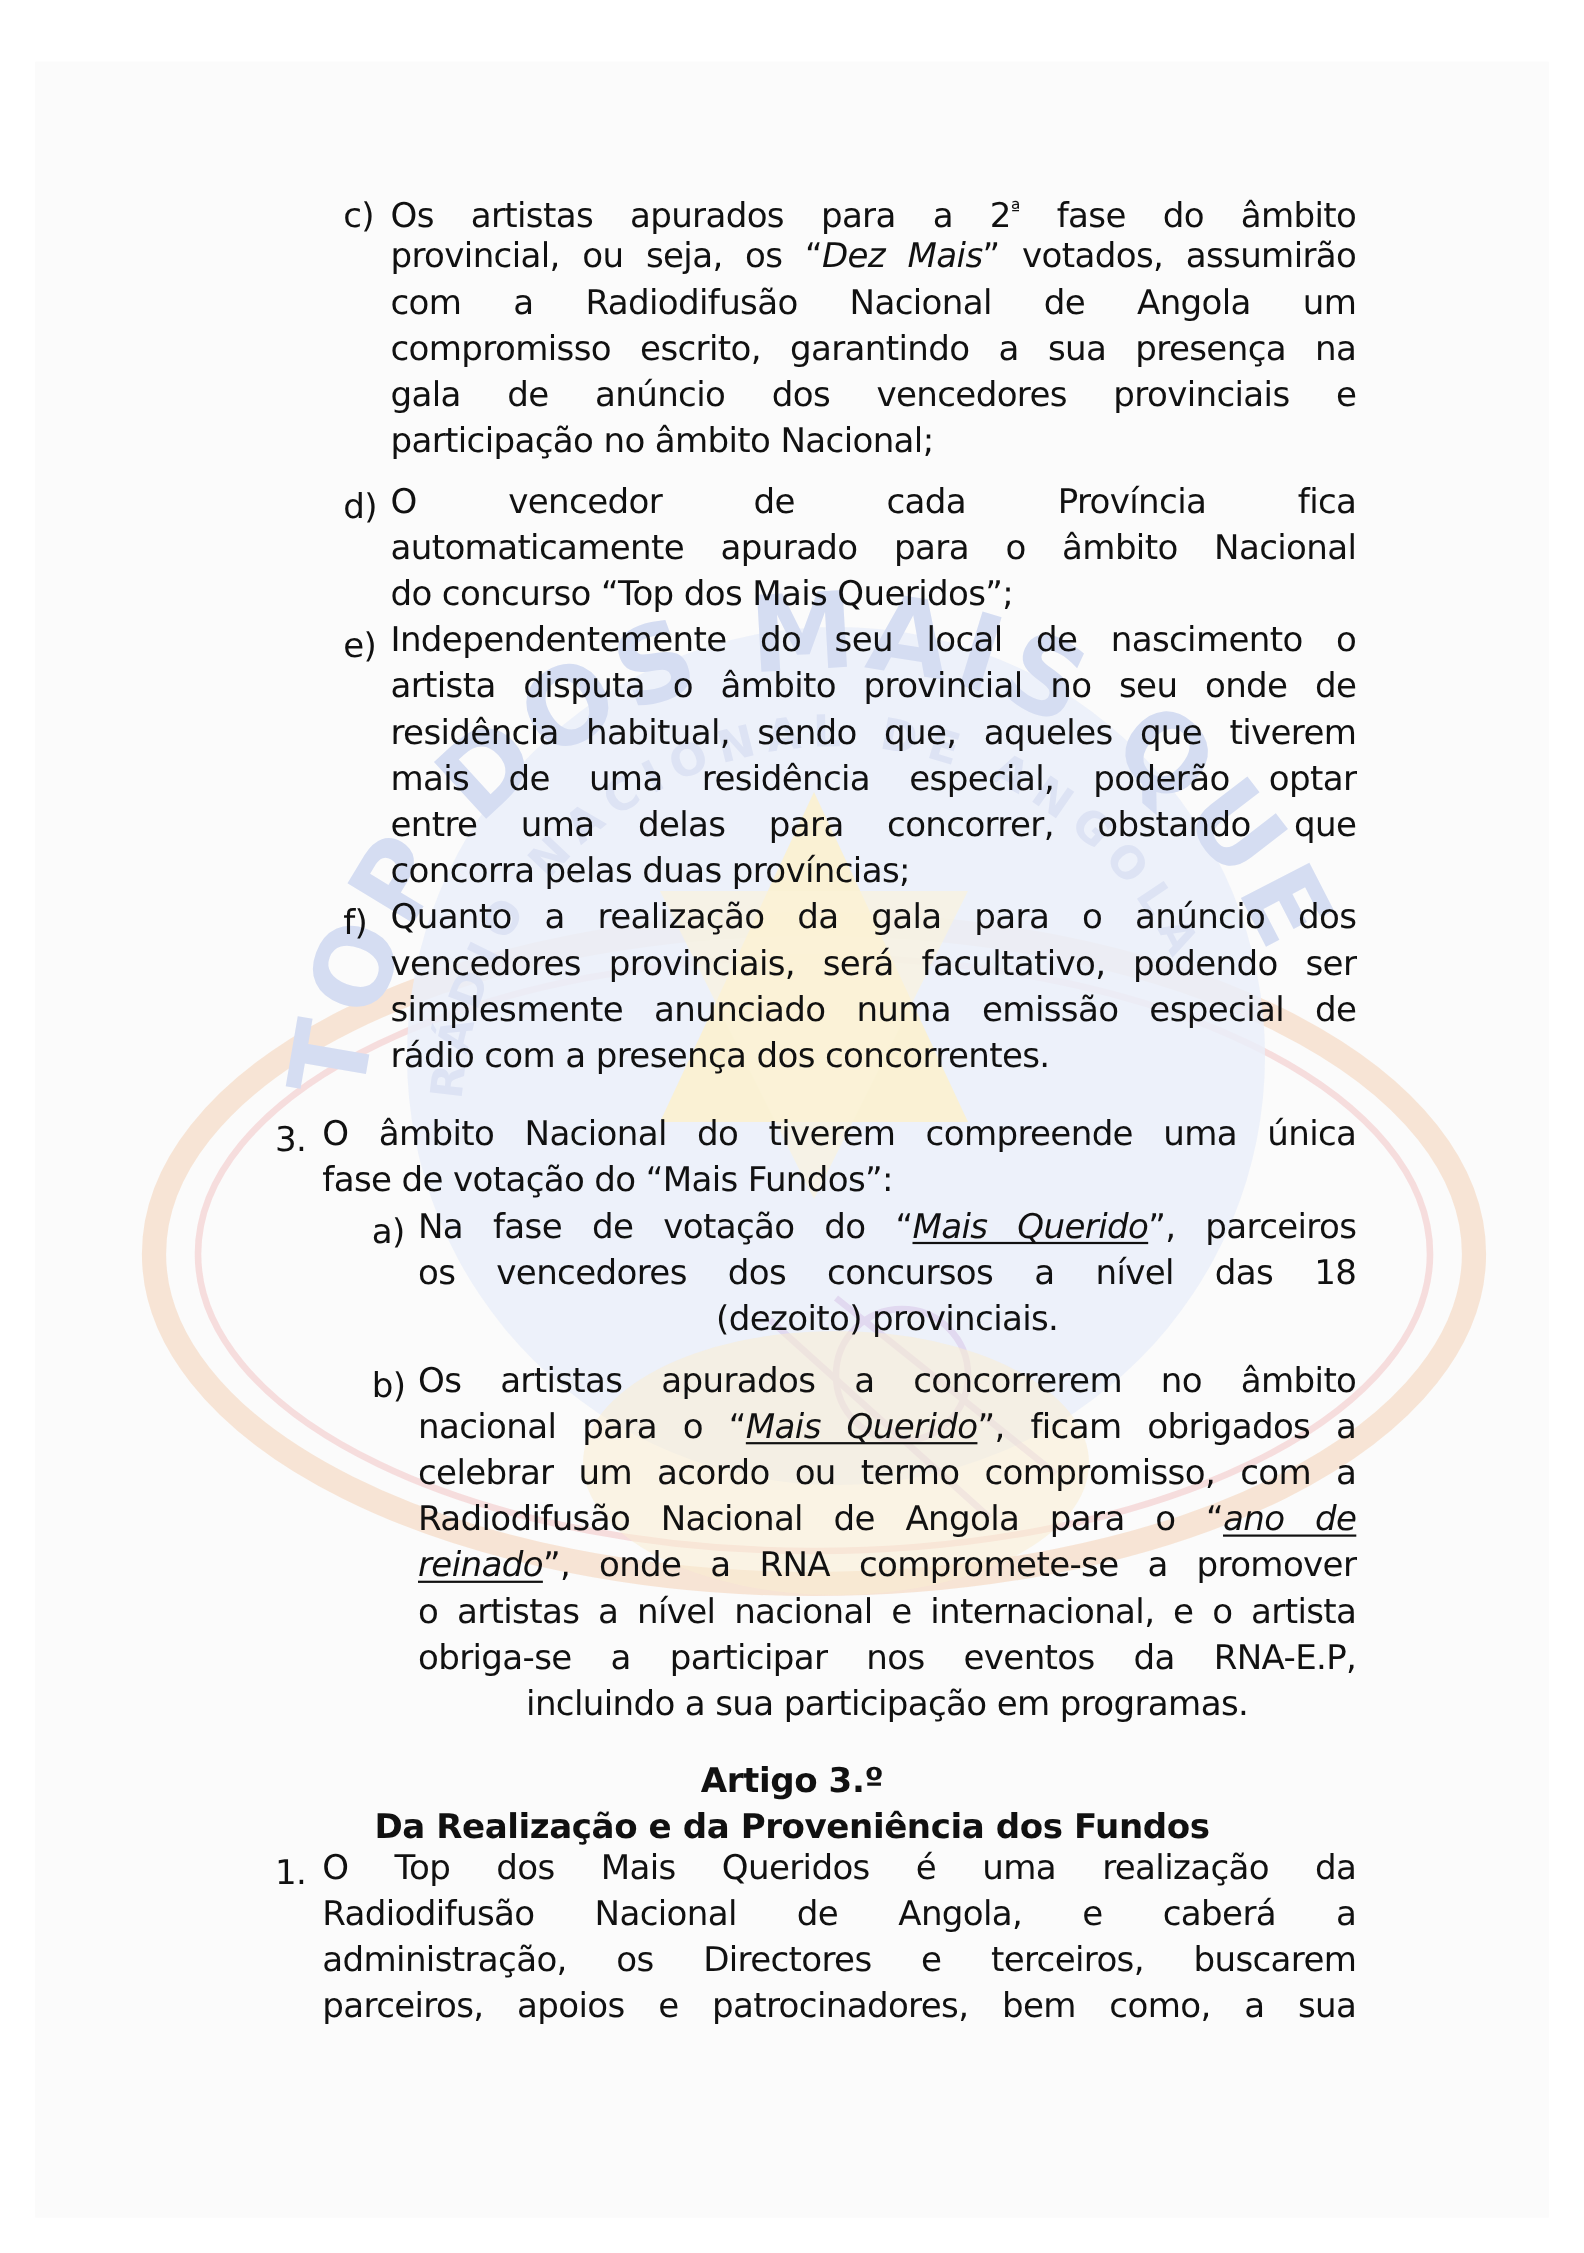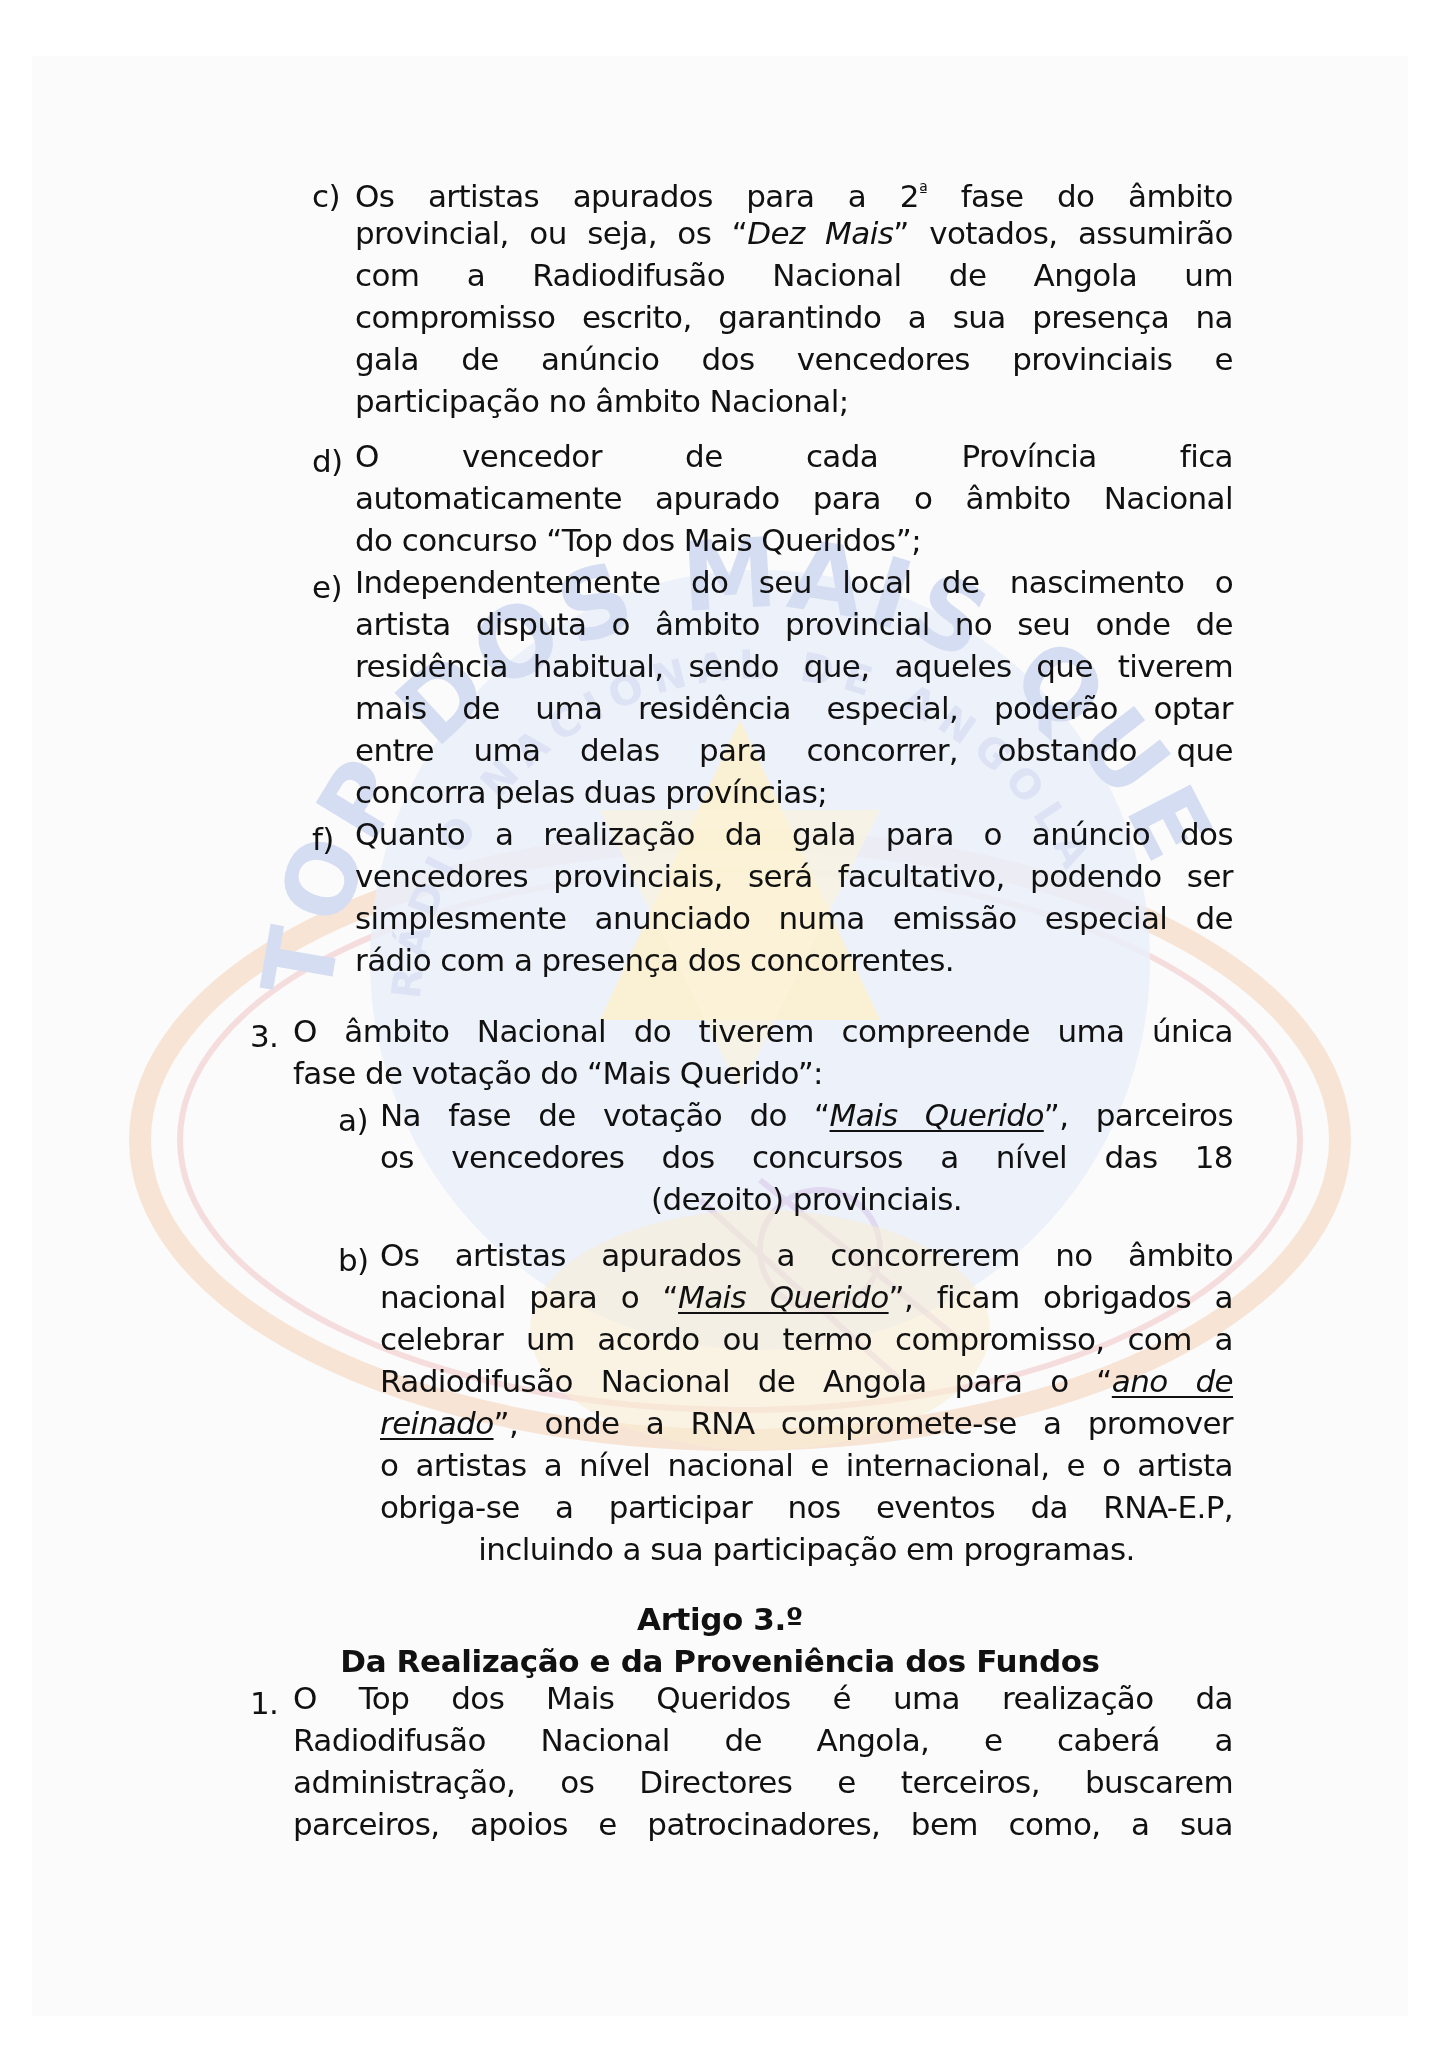--- a/index.html
+++ b/index.html
@@ -80,21 +80,21 @@
   <span class="lbl l1" style="top:818px">f)</span>
   <div class="line j c1" style="top:818px">Quanto a realização da gala para o anúncio dos</div>
   <div class="line j c1" style="top:860px">vencedores provinciais, será facultativo, podendo ser</div>
   <div class="line j c1" style="top:902px">simplesmente anunciado numa emissão especial de</div>
   <div class="line c1" style="top:944px">rádio com a presença dos concorrentes.</div>
 </div>
 
 <div>
   <span class="lbl l3" style="top:1015px">3.</span>
   <div class="line j c3" style="top:1015px">O âmbito Nacional do tiverem compreende uma única</div>
-  <div class="line c3" style="top:1057px">fase de votação do “Mais Querido”:</div>
+  <div class="line c3" style="top:1057px">fase de votação do “Mais Fundos”:</div>
 
   <span class="lbl l4" style="top:1099px">a)</span>
   <div class="line j c4" style="top:1099px"><span>Na fase de votação do “</span><span class="it u">Mais Querido</span><span>”, parceiros</span></div>
   <div class="line j c4" style="top:1141px">os vencedores dos concursos a nível das 18</div>
   <div class="line c4" style="top:1183px">(dezoito) provinciais.</div>
 
   <span class="lbl l4" style="top:1239px">b)</span>
   <div class="line j c4" style="top:1239px">Os artistas apurados a concorrerem no âmbito</div>
   <div class="line j c4" style="top:1281px"><span>nacional para o “</span><span class="it u">Mais Querido</span><span>”, ficam obrigados a</span></div>
   <div class="line j c4" style="top:1323px">celebrar um acordo ou termo compromisso, com a</div>

